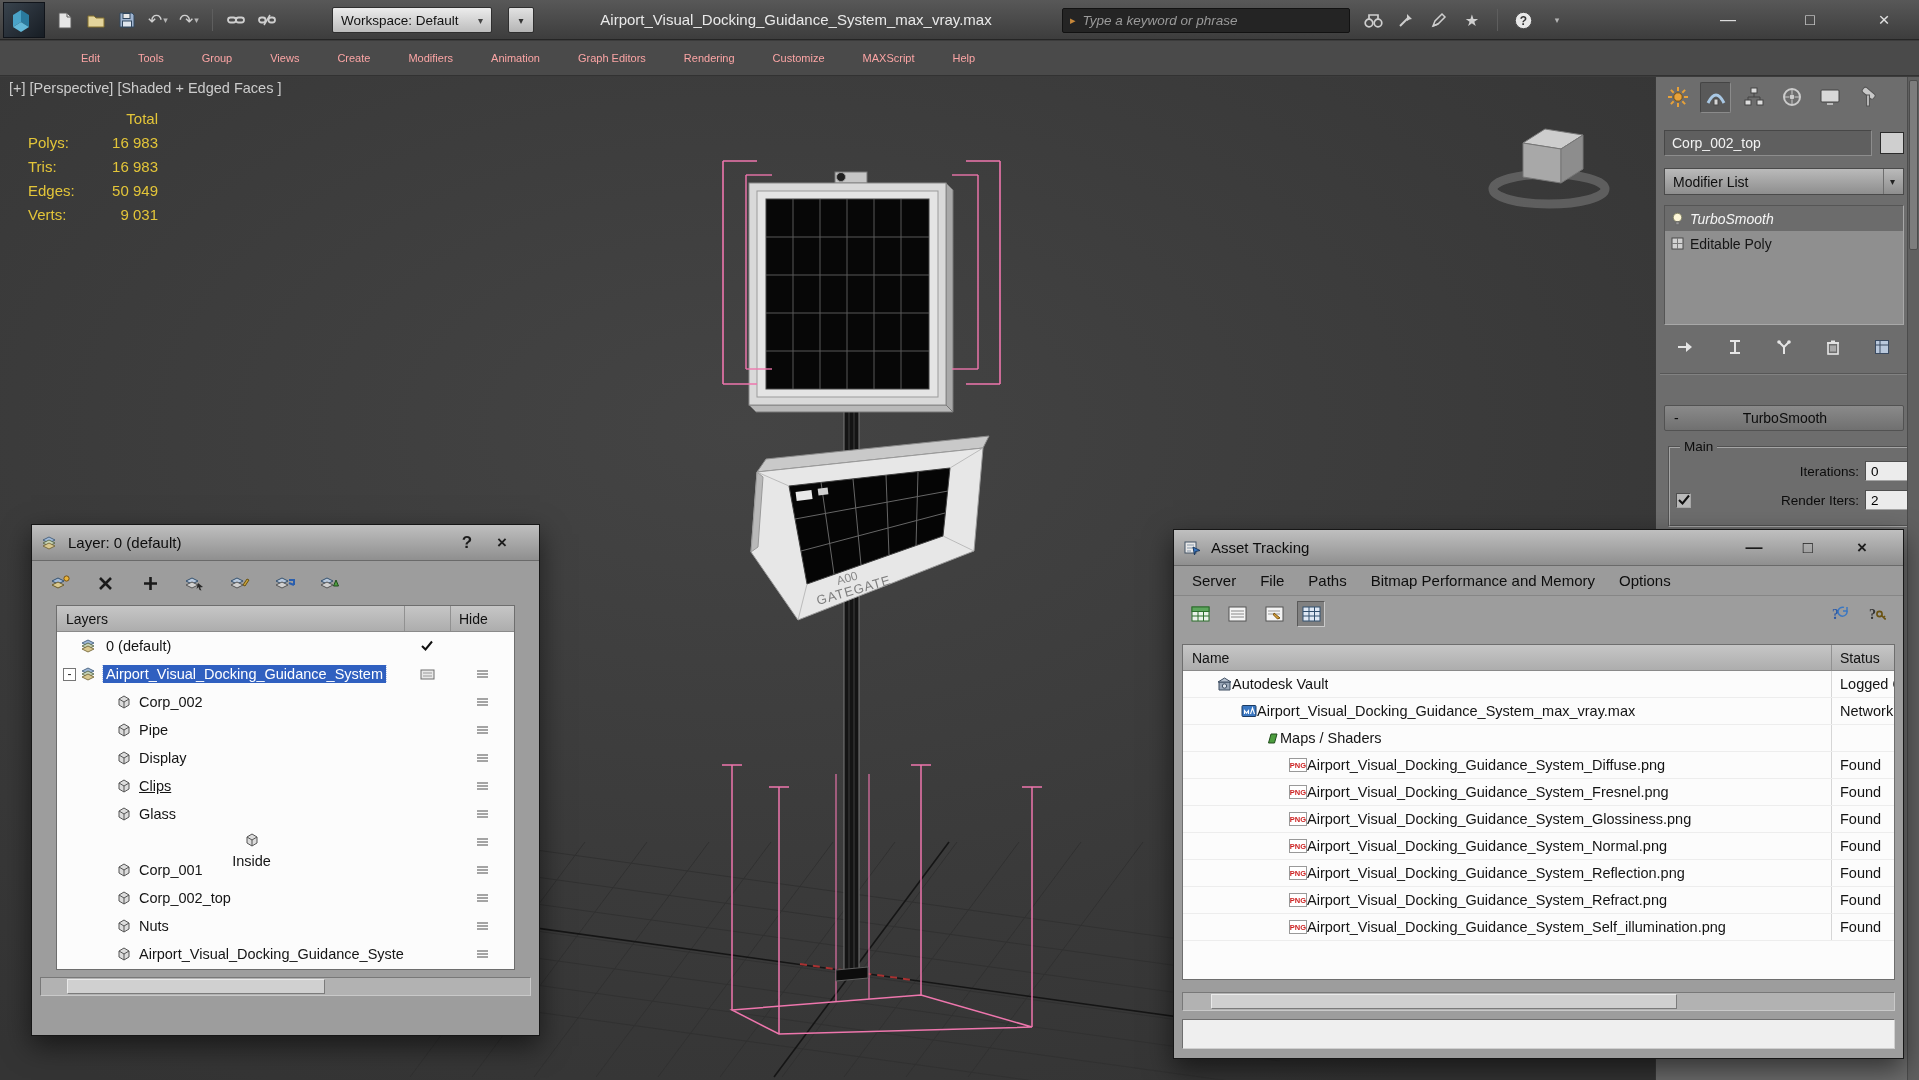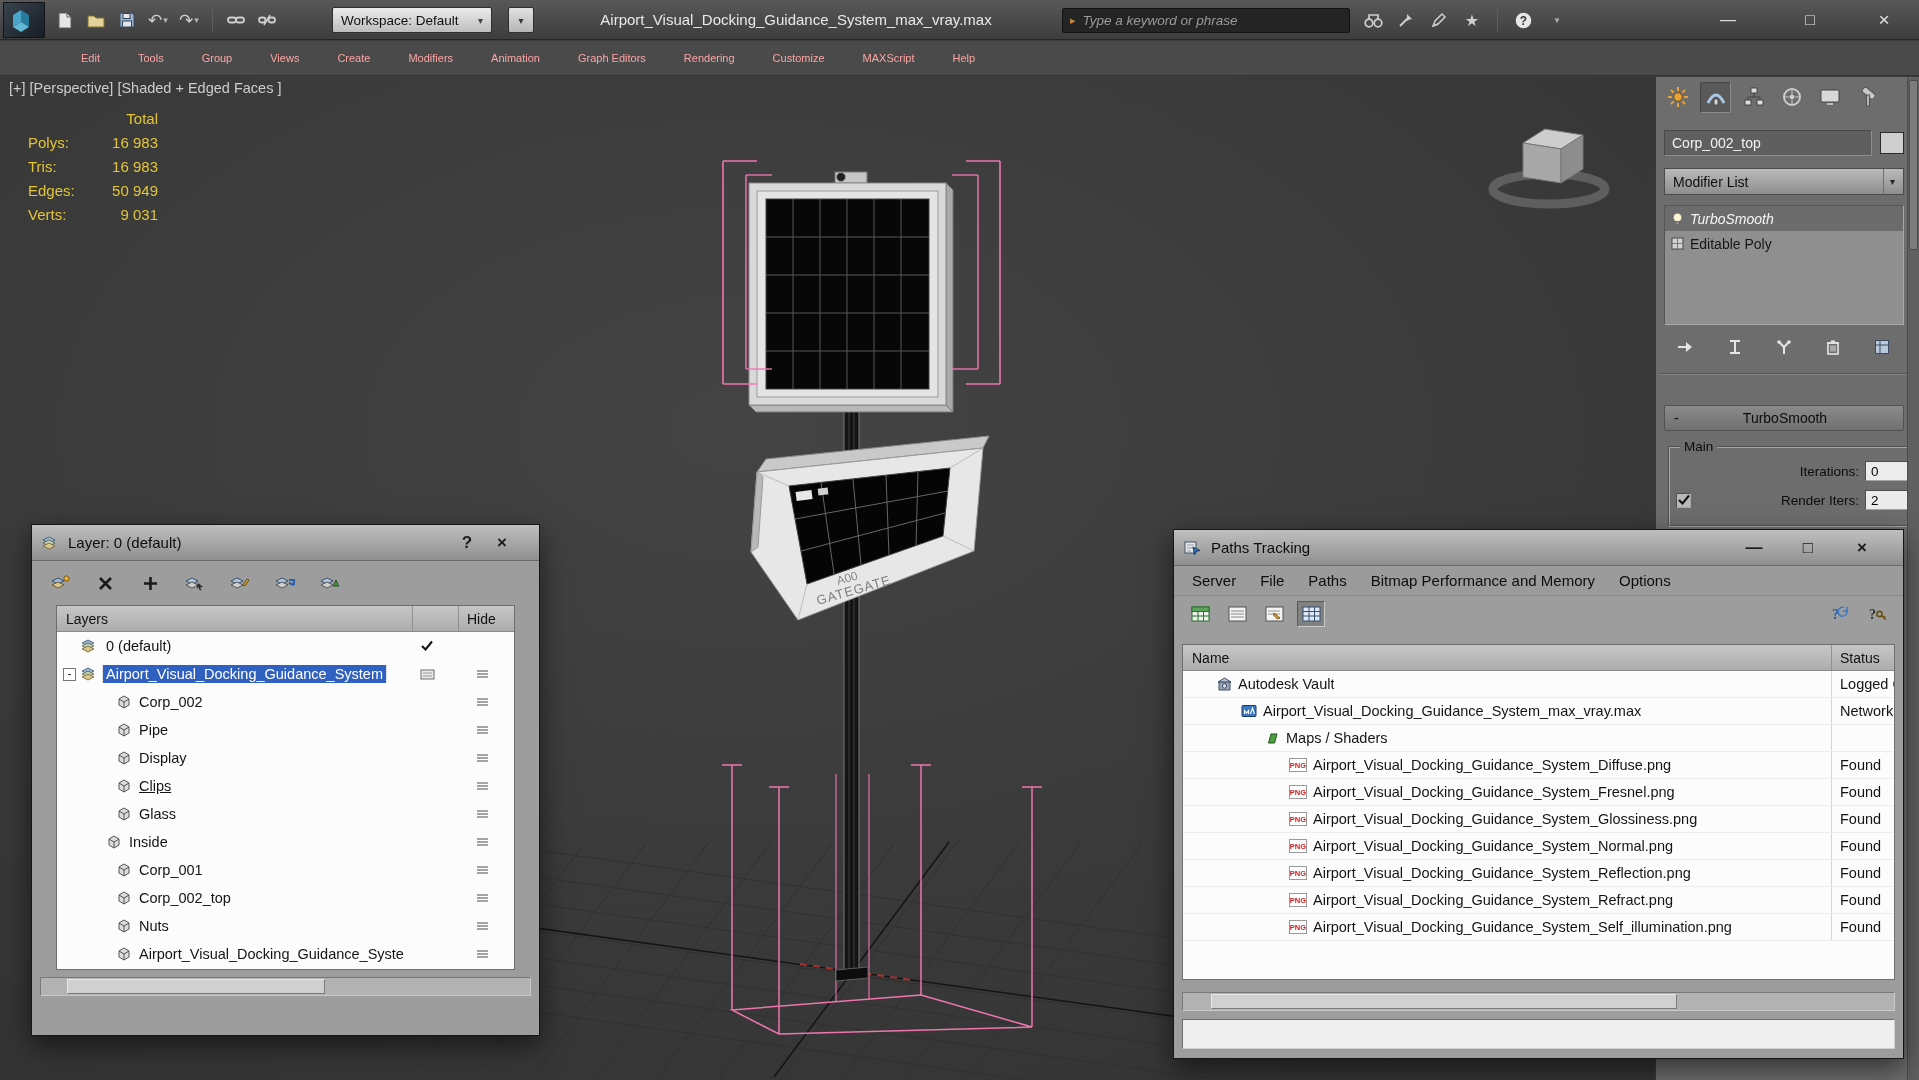--- a/index.html
+++ b/index.html
@@ -104,21 +104,21 @@
 
   
   .layerdlg{left:31px;top:524px;width:509px;height:512px;z-index:40}
   .ldlg-toolbar{height:44px;display:flex;align-items:center;gap:17px;padding:0 14px}
   .ltool{width:28px;height:26px;display:flex;align-items:center;justify-content:center}
   .llwrap{margin:0 24px;border:1px solid #6e6e6e;background:#fcfcfc}
   .lheader{height:26px;display:flex;align-items:center;background:linear-gradient(#c6c6c6,#adadad);
            border-bottom:1px solid #8a8a8a;font-size:14px;color:#111}
   .lh-name{flex:1;padding-left:9px}
   .lh-cur{width:46px;border-left:1px solid #919191;align-self:stretch}
-  .lh-hide{width:56px;border-left:1px solid #919191;align-self:stretch;display:flex;align-items:center;padding-left:8px}
+  .lh-hide{width:64px;border-left:1px solid #919191;align-self:stretch;display:flex;align-items:center;padding-left:8px}
   .llist{height:337px;overflow:hidden}
   .lrow{height:28px;display:flex;align-items:center;font-size:14.5px;color:#141414;white-space:nowrap}
   .lname{flex:1;display:flex;align-items:center;gap:5px;overflow:hidden}
   .lexp{width:13px;height:13px;border:1px solid #767676;background:#fff;color:#222;font-size:12px;
         line-height:10px;text-align:center;flex:none}
   .lexp.noex{border:none;background:transparent}
   .llabel{padding:1px 3px}
   .lsel .llabel{background:#3060c0;color:#fff;outline:1px dotted #b9c8e8}
   .lcur{width:46px;display:flex;justify-content:center;flex:none}
   .lhide{width:64px;display:flex;justify-content:center;flex:none}
@@ -134,21 +134,21 @@
   .atool{width:28px;height:26px;display:flex;align-items:center;justify-content:center;border-radius:1px}
   .atool.pressed{background:#818181;border:1px solid;border-color:#595959 #cacaca #cacaca #595959}
   .atool.right1{margin-left:auto}
   .adwrap{margin:12px 8px;border:1px solid #6e6e6e;background:#fcfcfc;overflow:hidden}
   .adheader{height:26px;display:flex;align-items:center;background:linear-gradient(#c6c6c6,#adadad);
             border-bottom:1px solid #8a8a8a;font-size:14px;color:#111}
   .adh-name{width:648px;flex:none;padding-left:9px}
   .adh-status{flex:1;border-left:1px solid #919191;align-self:stretch;display:flex;align-items:center;padding-left:8px}
   .adlist{height:308px;overflow:hidden}
   .arow{height:27px;display:flex;align-items:center;font-size:14.5px;color:#141414;border-bottom:1px solid #ededed;white-space:nowrap}
-  .aname{width:648px;flex:none;display:flex;align-items:center;gap:6px;overflow:hidden}
+  .aname{width:648px;flex:none;display:flex;align-items:center;overflow:hidden}
   .albl{overflow:hidden}
   .astatus{flex:1;border-left:1px solid #d6d6d6;padding-left:8px;align-self:stretch;display:flex;align-items:center;overflow:hidden}
   .adscroll{margin:6px 8px 0 8px;height:19px;background:#b2b2b2;border:1px solid;border-color:#787878 #c9c9c9 #c9c9c9 #787878;position:relative}
   .adthumb{position:absolute;left:28px;top:1px;width:466px;height:15px;background:#d0d0d0;border:1px solid;border-color:#e9e9e9 #7b7b7b #7b7b7b #e9e9e9}
   .adstatusbar{margin:8px 8px 0 8px;height:30px;background:#efefef;border:1px solid;border-color:#6e6e6e #cfcfcf #cfcfcf #6e6e6e}
 </style>
 </head>
 <body>
 
 <div class="app">
@@ -775,21 +775,21 @@
               <svg width="13" height="10">
                 <g stroke="#8e8e8e" stroke-width="1.6">
                   <line x1="1" y1="2" x2="12" y2="2"></line>
                   <line x1="1" y1="5" x2="12" y2="5"></line>
                   <line x1="1" y1="8" x2="12" y2="8"></line>
                 </g>
               </svg>
             </span>
           </div>
           <div class="lrow">
-            <span class="lname" style="padding-left: 32px;">
+            <span class="lname" style="padding-left: 42px; flex-direction: column;">
               <span class="lexp noex"></span>
               <span class="ic">
                 <svg width="14" height="14" viewBox="0 0 14 14">
                   <path d="M2 4 7 1l5 3v6l-5 3-5-3z" fill="#dcdcdc" stroke="#555"></path>
                   <path d="M2 4 7 7l5-3M7 7v6" stroke="#555" fill="none"></path>
                 </svg>
               </span>
               <span class="llabel">Inside</span>
             </span>
             <span class="lcur"></span>
@@ -900,21 +900,21 @@
 
   <div class="dlg assetdlg">
     <div class="dlg-title adlg-title">
       <span class="ic">
         <svg width="18" height="15">
             <rect x="1" y="2" width="11" height="11" fill="#e8e8e8" stroke="#445566"></rect>
             <path d="M3 5h7M3 8h7M3 11h4" stroke="#8899aa"></path>
             <path d="M9 7l7 3.5-4.5 1-1 3.5z" fill="#3a77c2" stroke="#1b3a61"></path>
           </svg>
         </span>
-      <span class="t">Paths Tracking</span>
+      <span class="t">Asset Tracking</span>
       <span class="winset">
         <span class="dlg-tbtn">—</span>
         <span class="dlg-tbtn">□</span>
         <span class="dlg-tbtn">×</span>
       </span>
     </div>
     <div class="admenu">
         <div class="ami">Server</div>
         <div class="ami">File</div>
         <div class="ami">Paths</div>

